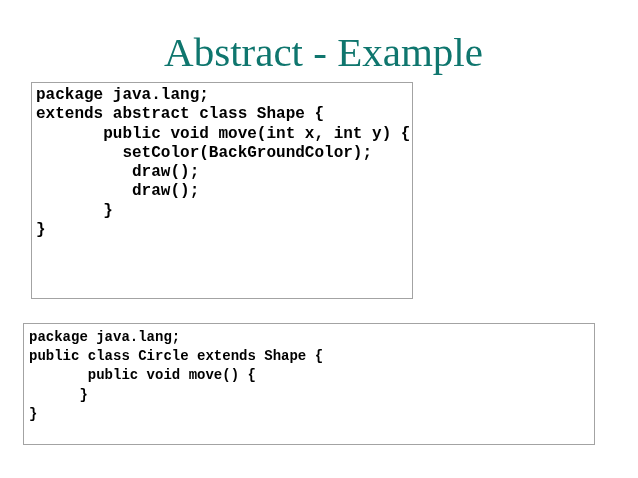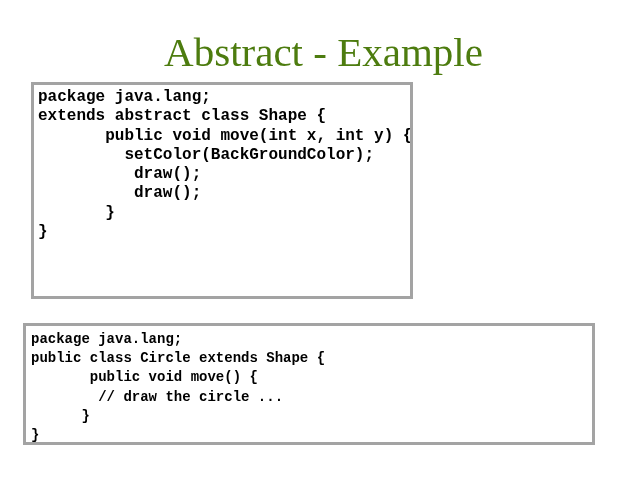--- a/index.html
+++ b/index.html
@@ -17,28 +17,28 @@
   .slide {
     position: absolute;
     inset: 0;
     background: #ffffff;
   }
   .slide-title {
     font-family: "Liberation Serif", serif;
     font-weight: 400;
     font-size: 41px;
     line-height: 1.08;
-    color: #4d7c0f;
+    color: #0f766e;
     text-align: center;
     margin: 30px 0 0 9px;
   }
   .code-box {
     position: absolute;
     box-sizing: border-box;
-    border: 3px solid #a3a3a3;
+    border: 1px solid #a3a3a3;
     background: #ffffff;
     color: #000000;
     font-family: "Liberation Mono", "DejaVu Sans Mono", monospace;
     font-weight: bold;
     overflow: hidden;
   }
   .code-line {
     white-space: pre;
   }
   #shape-box {
@@ -75,18 +75,17 @@
     <div class="code-line">          draw();</div>
     <div class="code-line">          draw();</div>
     <div class="code-line">       }</div>
     <div class="code-line">}</div>
   </div>
 
   <div class="code-box" id="circle-box">
     <div class="code-line">package java.lang;</div>
     <div class="code-line">public class Circle extends Shape {</div>
     <div class="code-line">       public void move() {</div>
-    <div class="code-line">        // draw the circle ...</div>
     <div class="code-line">      }</div>
     <div class="code-line">}</div>
   </div>
 
 </div>
 
 </body></html>

